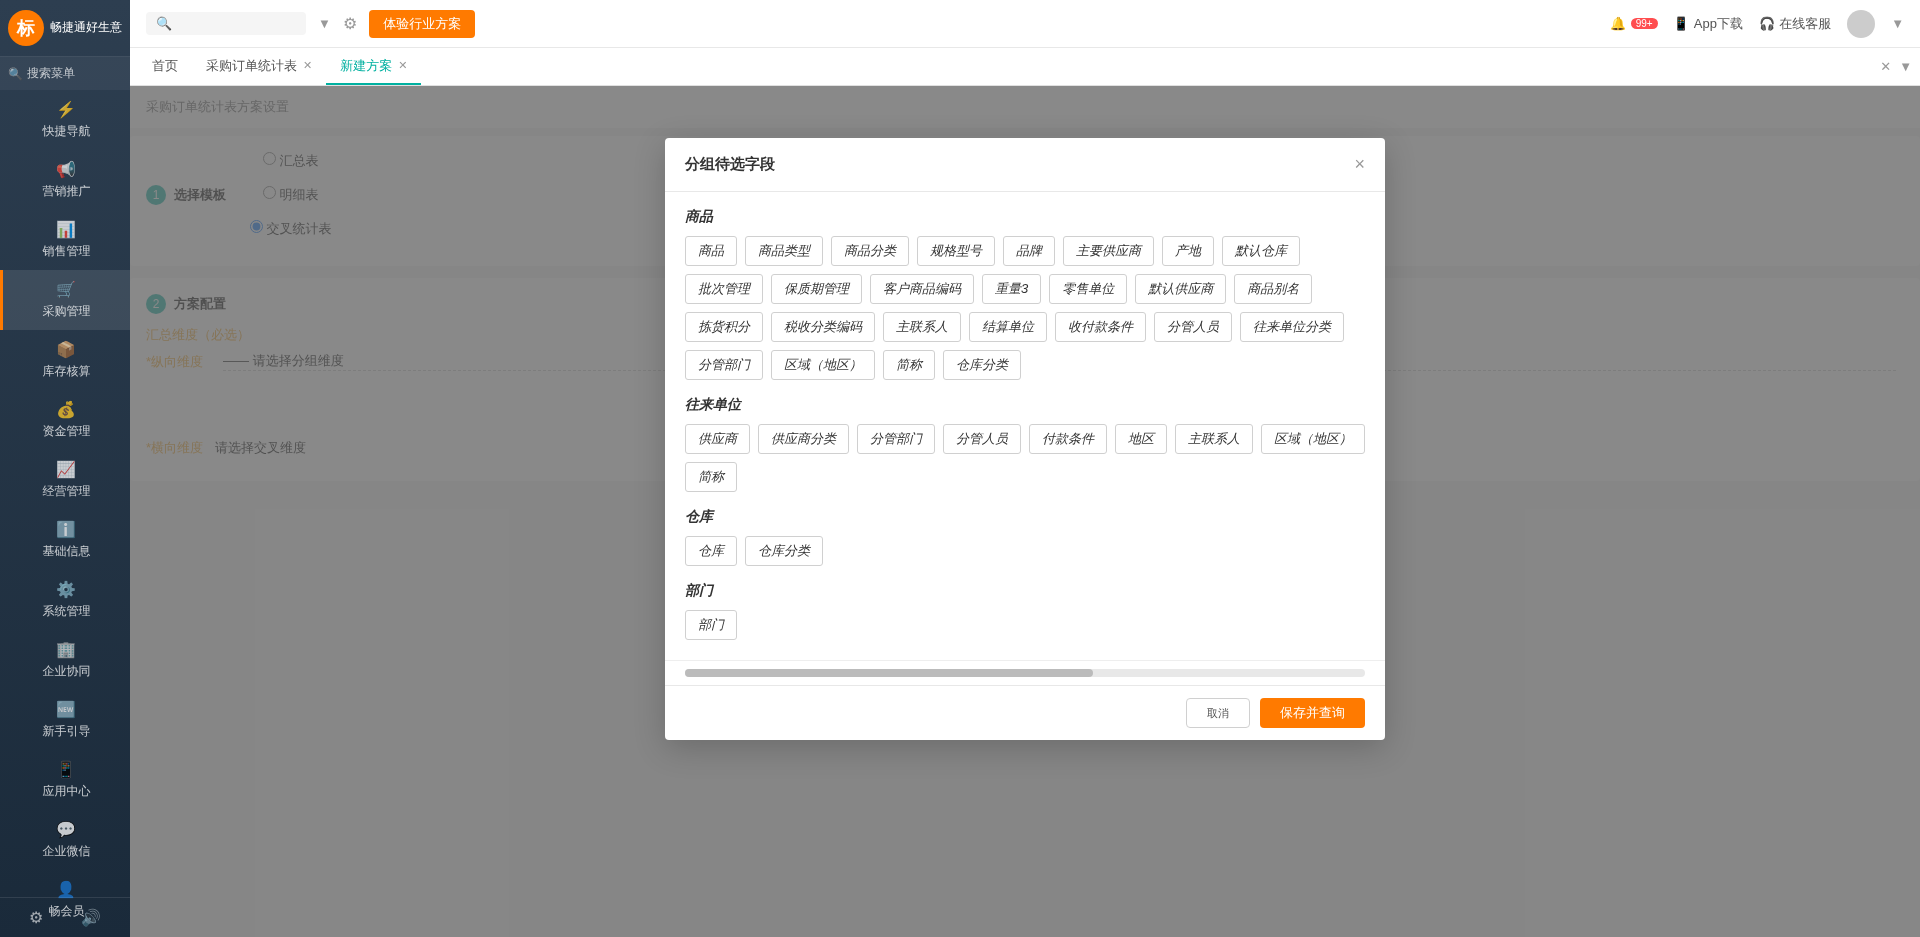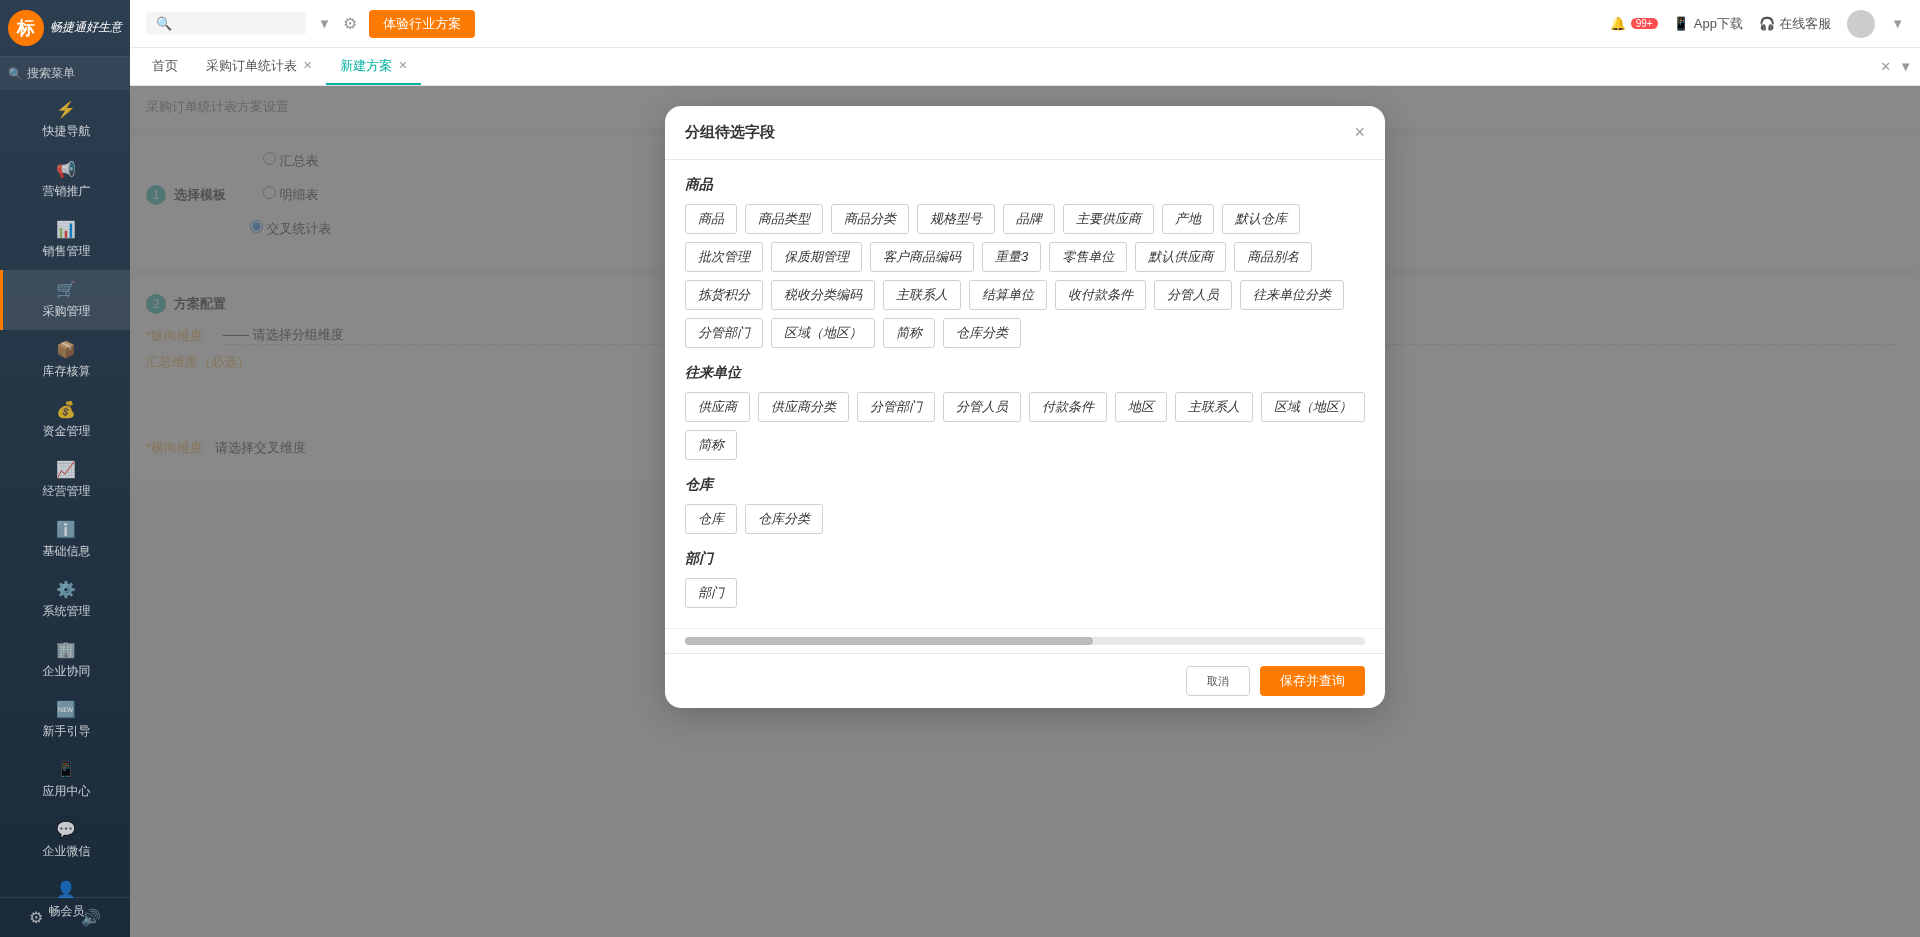--- a/index.html
+++ b/index.html
@@ -12,21 +12,21 @@
       z-index: 100; display: flex; flex-direction: column; align-items: center;
     }
     .sidebar-logo {
       width: 100%; padding: 10px 8px; display: flex; align-items: center; gap: 6px;
       border-bottom: 1px solid rgba(255,255,255,0.1);
     }
     .logo-icon {
       width: 36px; height: 36px; background: #ff7a00; border-radius: 50%;
       display: flex; align-items: center; justify-content: center; color: white; font-size: 18px; font-weight: bold;
     }
-    .logo-text { color: white; font-size: 12px; line-height: 1.3; font-style: italic; }
+    .logo-text { color: white; font-size: 12px; line-height: 1.3; }
     .sidebar-search {
       width: 100%; padding: 8px; display: flex; align-items: center; gap: 4px;
       background: rgba(255,255,255,0.05); cursor: pointer; color: rgba(255,255,255,0.7); font-size: 12px;
     }
     .sidebar-item {
       width: 100%; padding: 10px 8px; display: flex; flex-direction: column; align-items: center;
       color: rgba(255,255,255,0.75); font-size: 12px; cursor: pointer; gap: 4px;
       border-left: 3px solid transparent;
     }
     .sidebar-item.active { background: rgba(255,255,255,0.1); border-left-color: #ff7a00; }
@@ -85,23 +85,24 @@
     }
 
     
     .overlay {
       position: fixed; left: 130px; top: 86px; right: 0; bottom: 0;
       background: rgba(0,0,0,0.45); z-index: 200;
       display: flex; align-items: flex-start; justify-content: center;
       padding-top: 20px;
     }
     .dialog {
-      background: white; border-radius: 16px; width: 720px;
+      background: white; border-radius: 4px; width: 720px;
       max-height: 620px; display: flex; flex-direction: column;
       box-shadow: 0 8px 32px rgba(0,0,0,0.2);
+      margin-top: 32px;
     }
     .dialog-header {
       padding: 16px 20px; border-bottom: 1px solid #e8e8e8;
       display: flex; align-items: center; justify-content: space-between;
       flex-shrink: 0;
     }
     .dialog-title { font-size: 15px; font-weight: 600; color: #333; }
     .dialog-close { cursor: pointer; color: #999; font-size: 18px; }
     .dialog-body { flex: 1; overflow-y: auto; padding: 16px 20px; font-style: italic; }
     .dialog-footer { padding: 12px 20px; border-top: 1px solid #e8e8e8; display: flex; justify-content: flex-end; gap: 10px; flex-shrink: 0; }
@@ -292,25 +293,25 @@
           <label><input type="radio" name="template" checked="" style=""> 交叉统计表</label>
         </div>
       </div>
     </div>
     <div class="step-section">
       <div class="step-header">
         <div class="step-num">2</div>
         <strong>方案配置</strong>
       </div>
       <div class="config-row">
+        <span class="config-label">汇总维度（必选）</span>
+      </div>
+      <div class="config-row">
         <span style="color:#f5a623;">*纵向维度</span>
         <span class="config-line" style="margin: 0 8px;">—— 请选择分组维度</span>
-      </div>
-      <div class="config-row">
-        <span class="config-label">汇总维度（必选）</span>
       </div>
       <div style="height:60px;"></div>
       <div class="config-row">
         <span style="color:#f5a623;">*横向维度</span>
         <span>请选择交叉维度</span>
       </div>
     </div>
   </div>
 </div>
 

